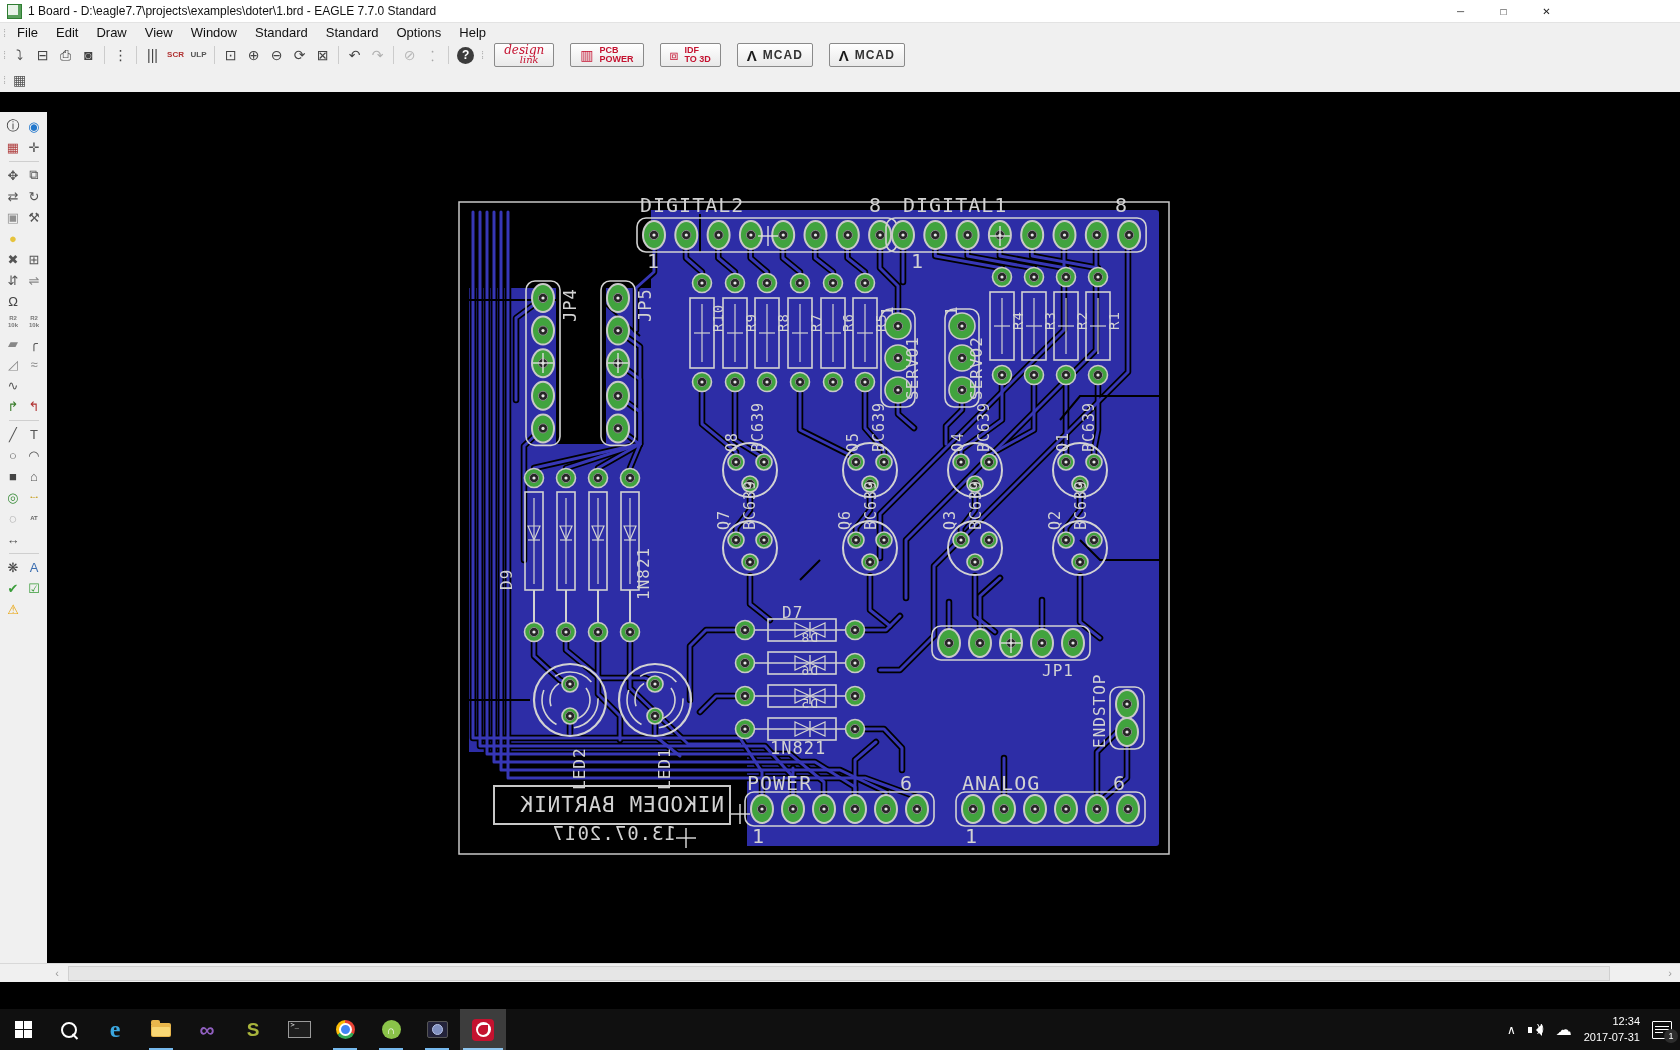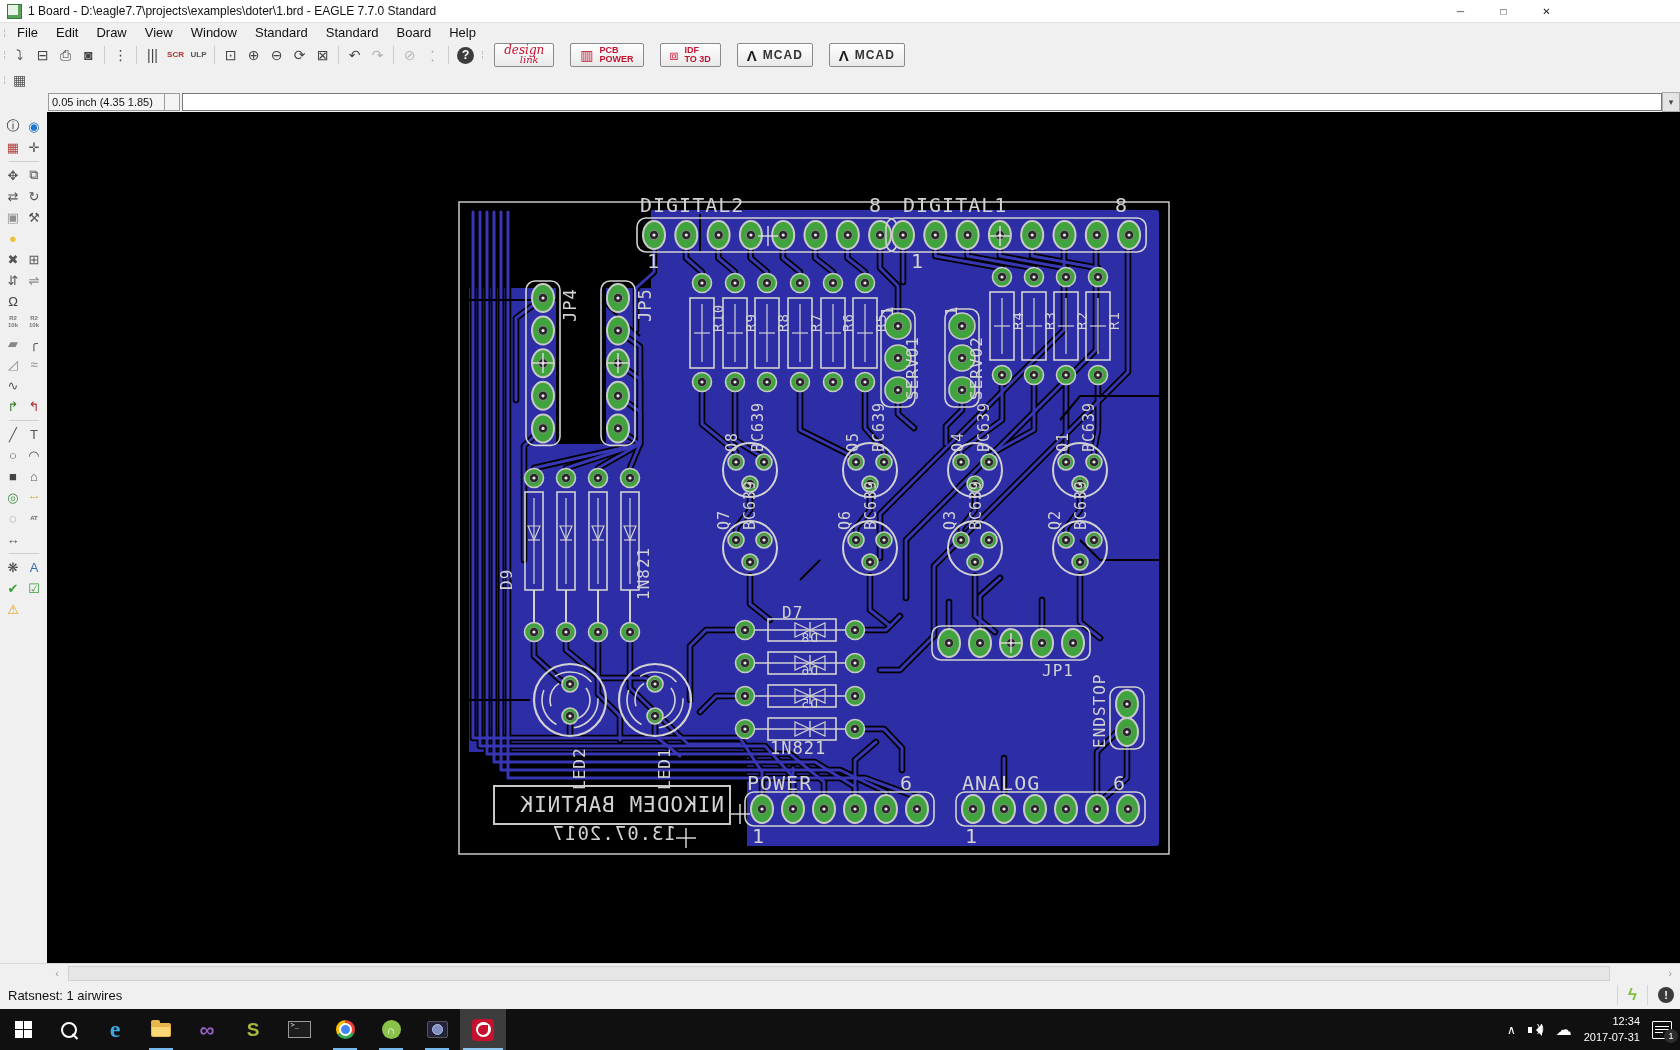--- a/index.html
+++ b/index.html
@@ -145,21 +145,21 @@
 
   <div id="menubar">
       <span class="tb-handle">⁞</span>
       <span class="menu-item">File</span>
       <span class="menu-item">Edit</span>
       <span class="menu-item">Draw</span>
       <span class="menu-item">View</span>
       <span class="menu-item">Window</span>
       <span class="menu-item">Standard</span>
       <span class="menu-item">Standard</span>
-      <span class="menu-item">Board</span>
+      <span class="menu-item">Options</span>
       <span class="menu-item">Help</span>
     </div>
 
   <div id="toolbar1">
       <span class="tb-handle">⁞</span>
       <span class="tb-icon" style="color: rgb(68, 68, 68);">⤵</span>
       <span class="tb-icon" style="color: rgb(68, 68, 68);">⊟</span>
       <span class="tb-icon" style="color: rgb(68, 68, 68);">⎙</span>
       <span class="tb-icon" style="color: rgb(68, 68, 68);">◙</span>
       <span class="tb-sep"></span>
@@ -204,26 +204,20 @@
         <span class="autodesk-a">Λ</span>
         <span class="vendor-label">MCAD</span>
       </span>
     </div>
 
   <div id="toolbar2">
     <span class="tb-handle">⁞</span>
     <span class="tb-icon" style="color:#555">▦</span>
   </div>
 
-  <div id="coordbar">
-    <div id="coord-box">0.05 inch (4.35 1.85)</div>
-    <div id="coord-spare"></div>
-    <input id="command-input" value="" style="">
-    <div id="command-drop">▾</div>
-  </div>
 
   <div id="leftbar">
     <div id="left-grid">
         <span class="lt-cell" style="color: rgb(51, 51, 51);">ⓘ</span>
         <span class="lt-cell" style="color: rgb(34, 119, 204);">◉</span>
         <span class="lt-cell" style="color: rgb(176, 64, 64);">▦</span>
         <span class="lt-cell" style="color: rgb(85, 85, 85);">✛</span>
         <span class="lt-sep"></span>
         <span class="lt-cell" style="color: rgb(85, 85, 85);">✥</span>
         <span class="lt-cell" style="color: rgb(85, 85, 85);">⧉</span>
@@ -928,29 +922,20 @@
         <text font-family="&quot;DejaVu Sans Mono&quot;,monospace" font-size="19" fill="#d2d2d2" letter-spacing="1px" transform="translate(676 840) scale(-1 1)">13.07.2017</text>
       </svg>
   </div>
 
   <div id="hscroll">
     <span id="hs-left">‹</span>
     <span id="hs-thumb"></span>
     <span id="hs-right">›</span>
   </div>
 
-  <div id="statusbar">
-    <span id="status-text">Ratsnest: 1 airwires</span>
-    <div id="status-right">
-      <span class="st-sep"></span>
-      <span id="flash-icon">ϟ</span>
-      <span class="st-sep"></span>
-      <span id="alert-icon">!</span>
-    </div>
-  </div>
 
   <div id="taskbar">
       <div class="tk-item">
         <span class="ic-start">
           <span></span>
           <span></span>
           <span></span>
           <span></span>
         </span>
       </div>

